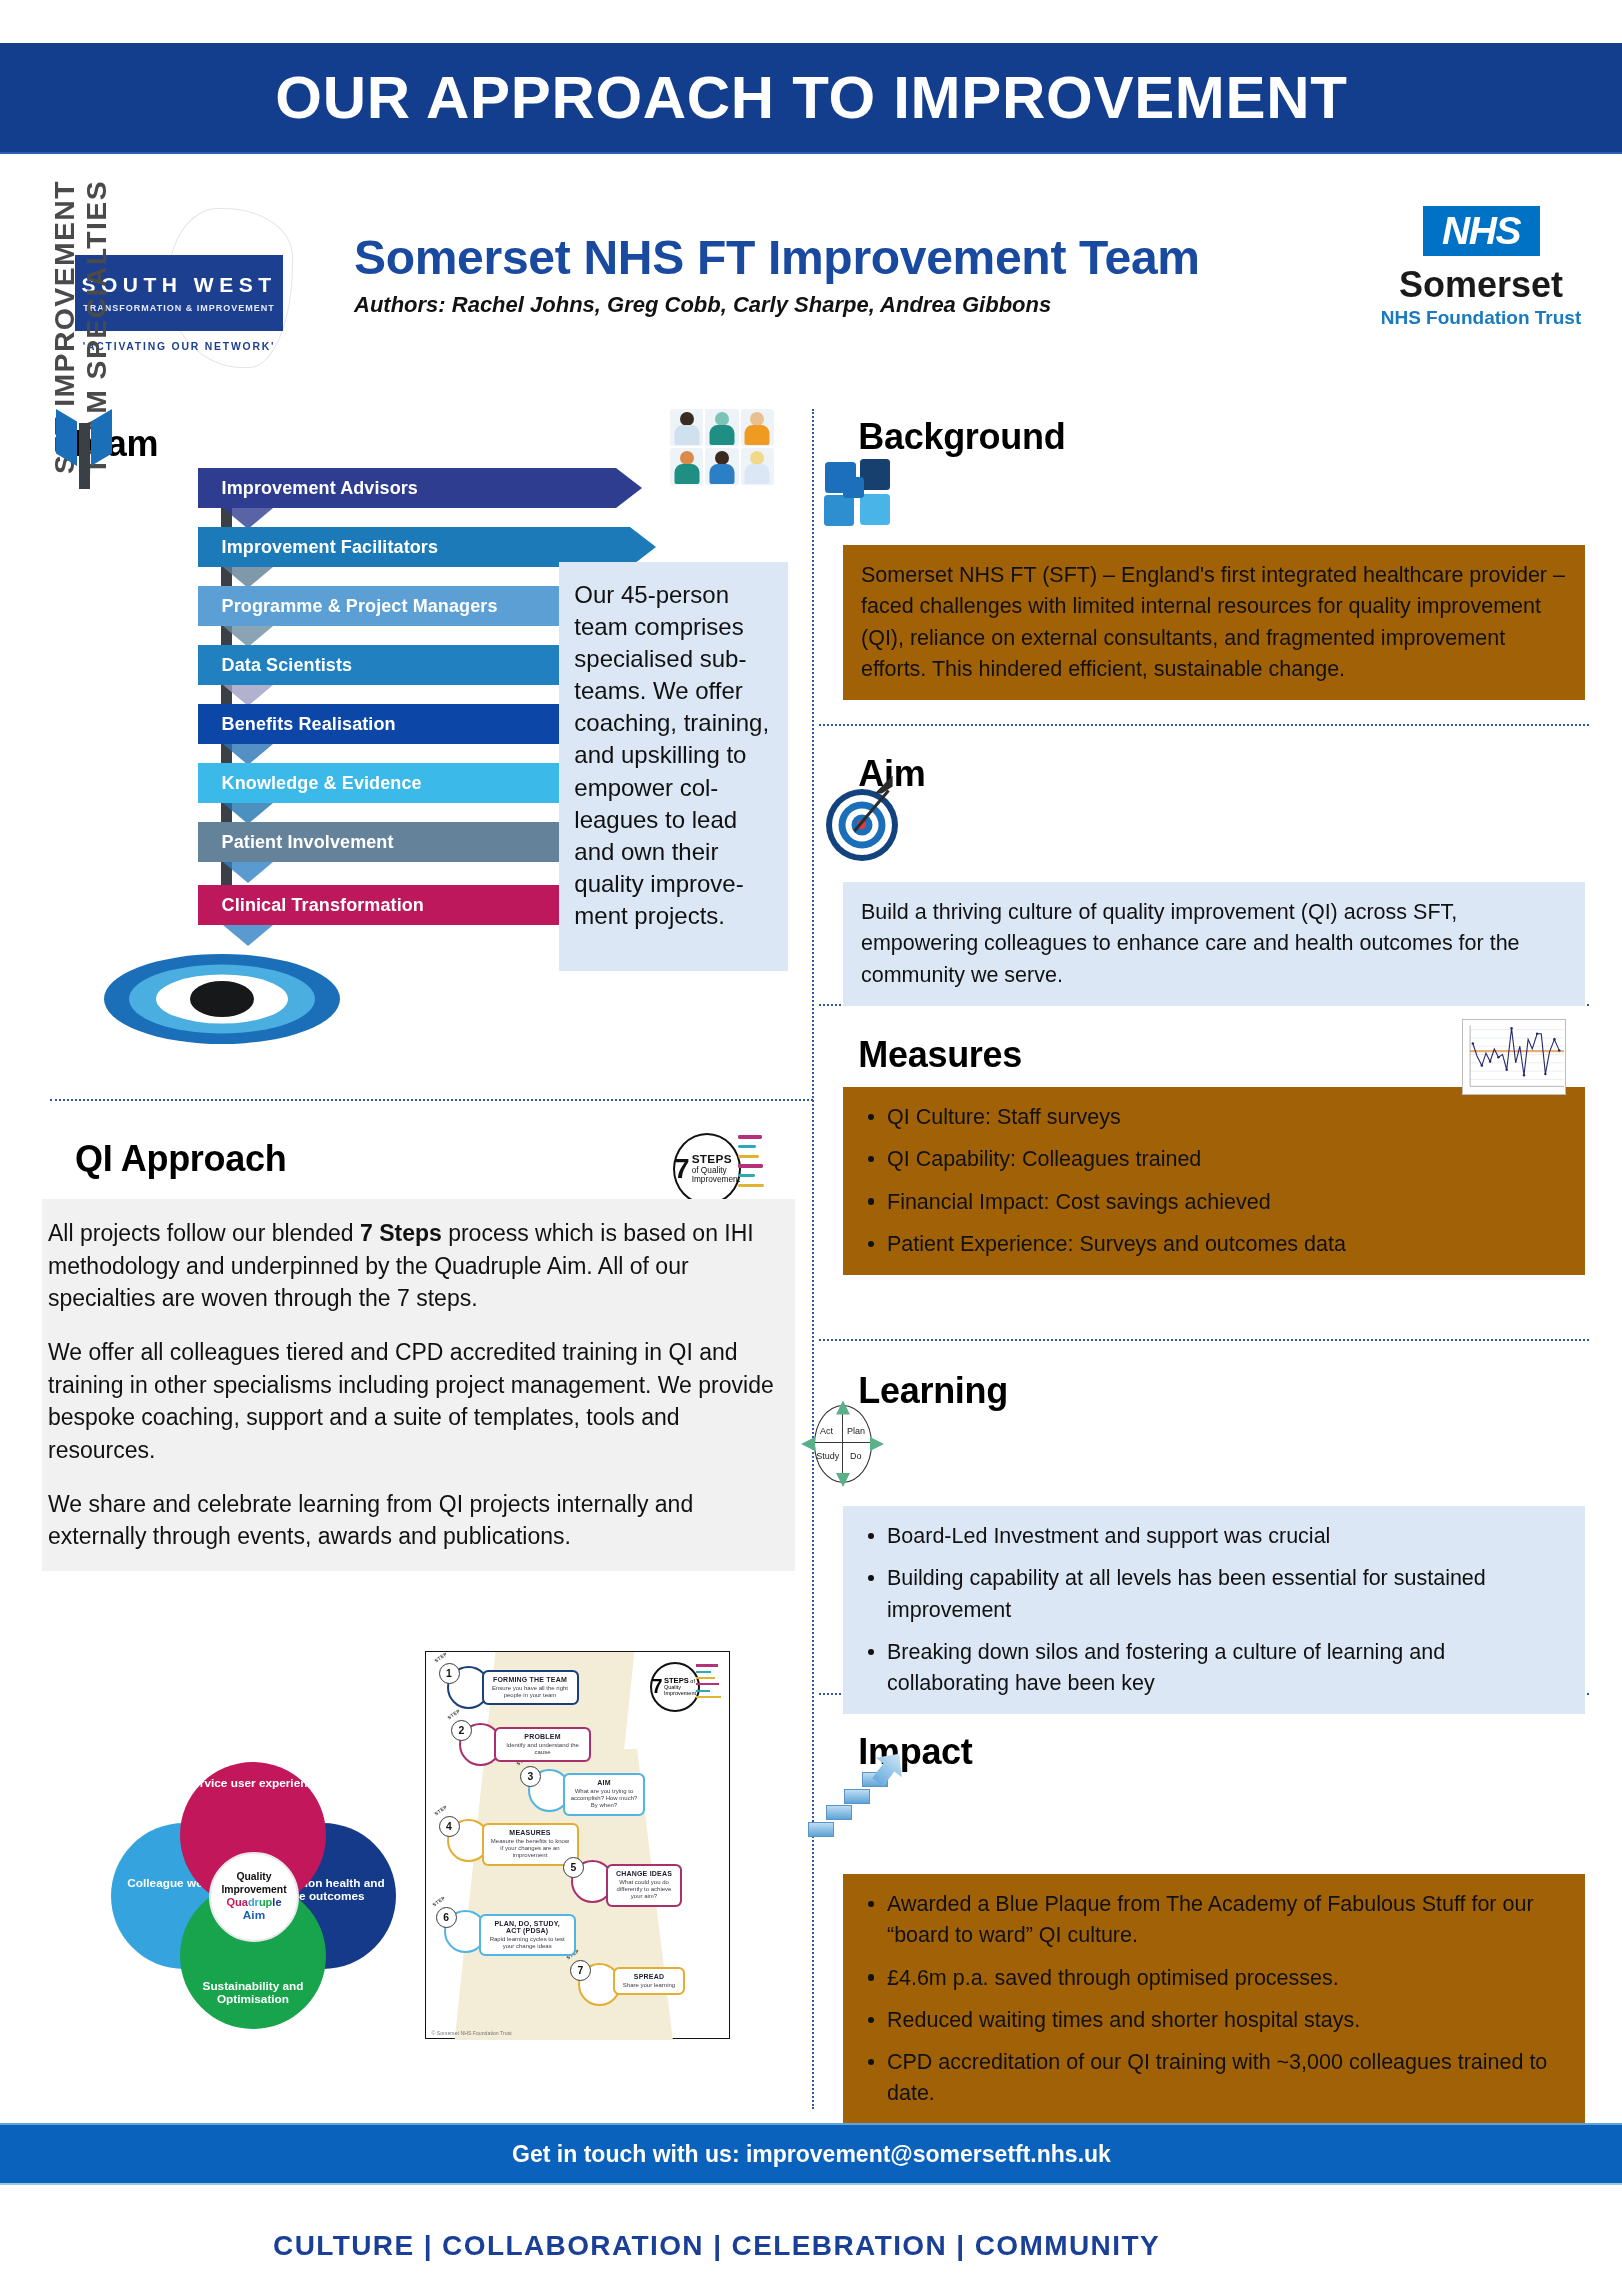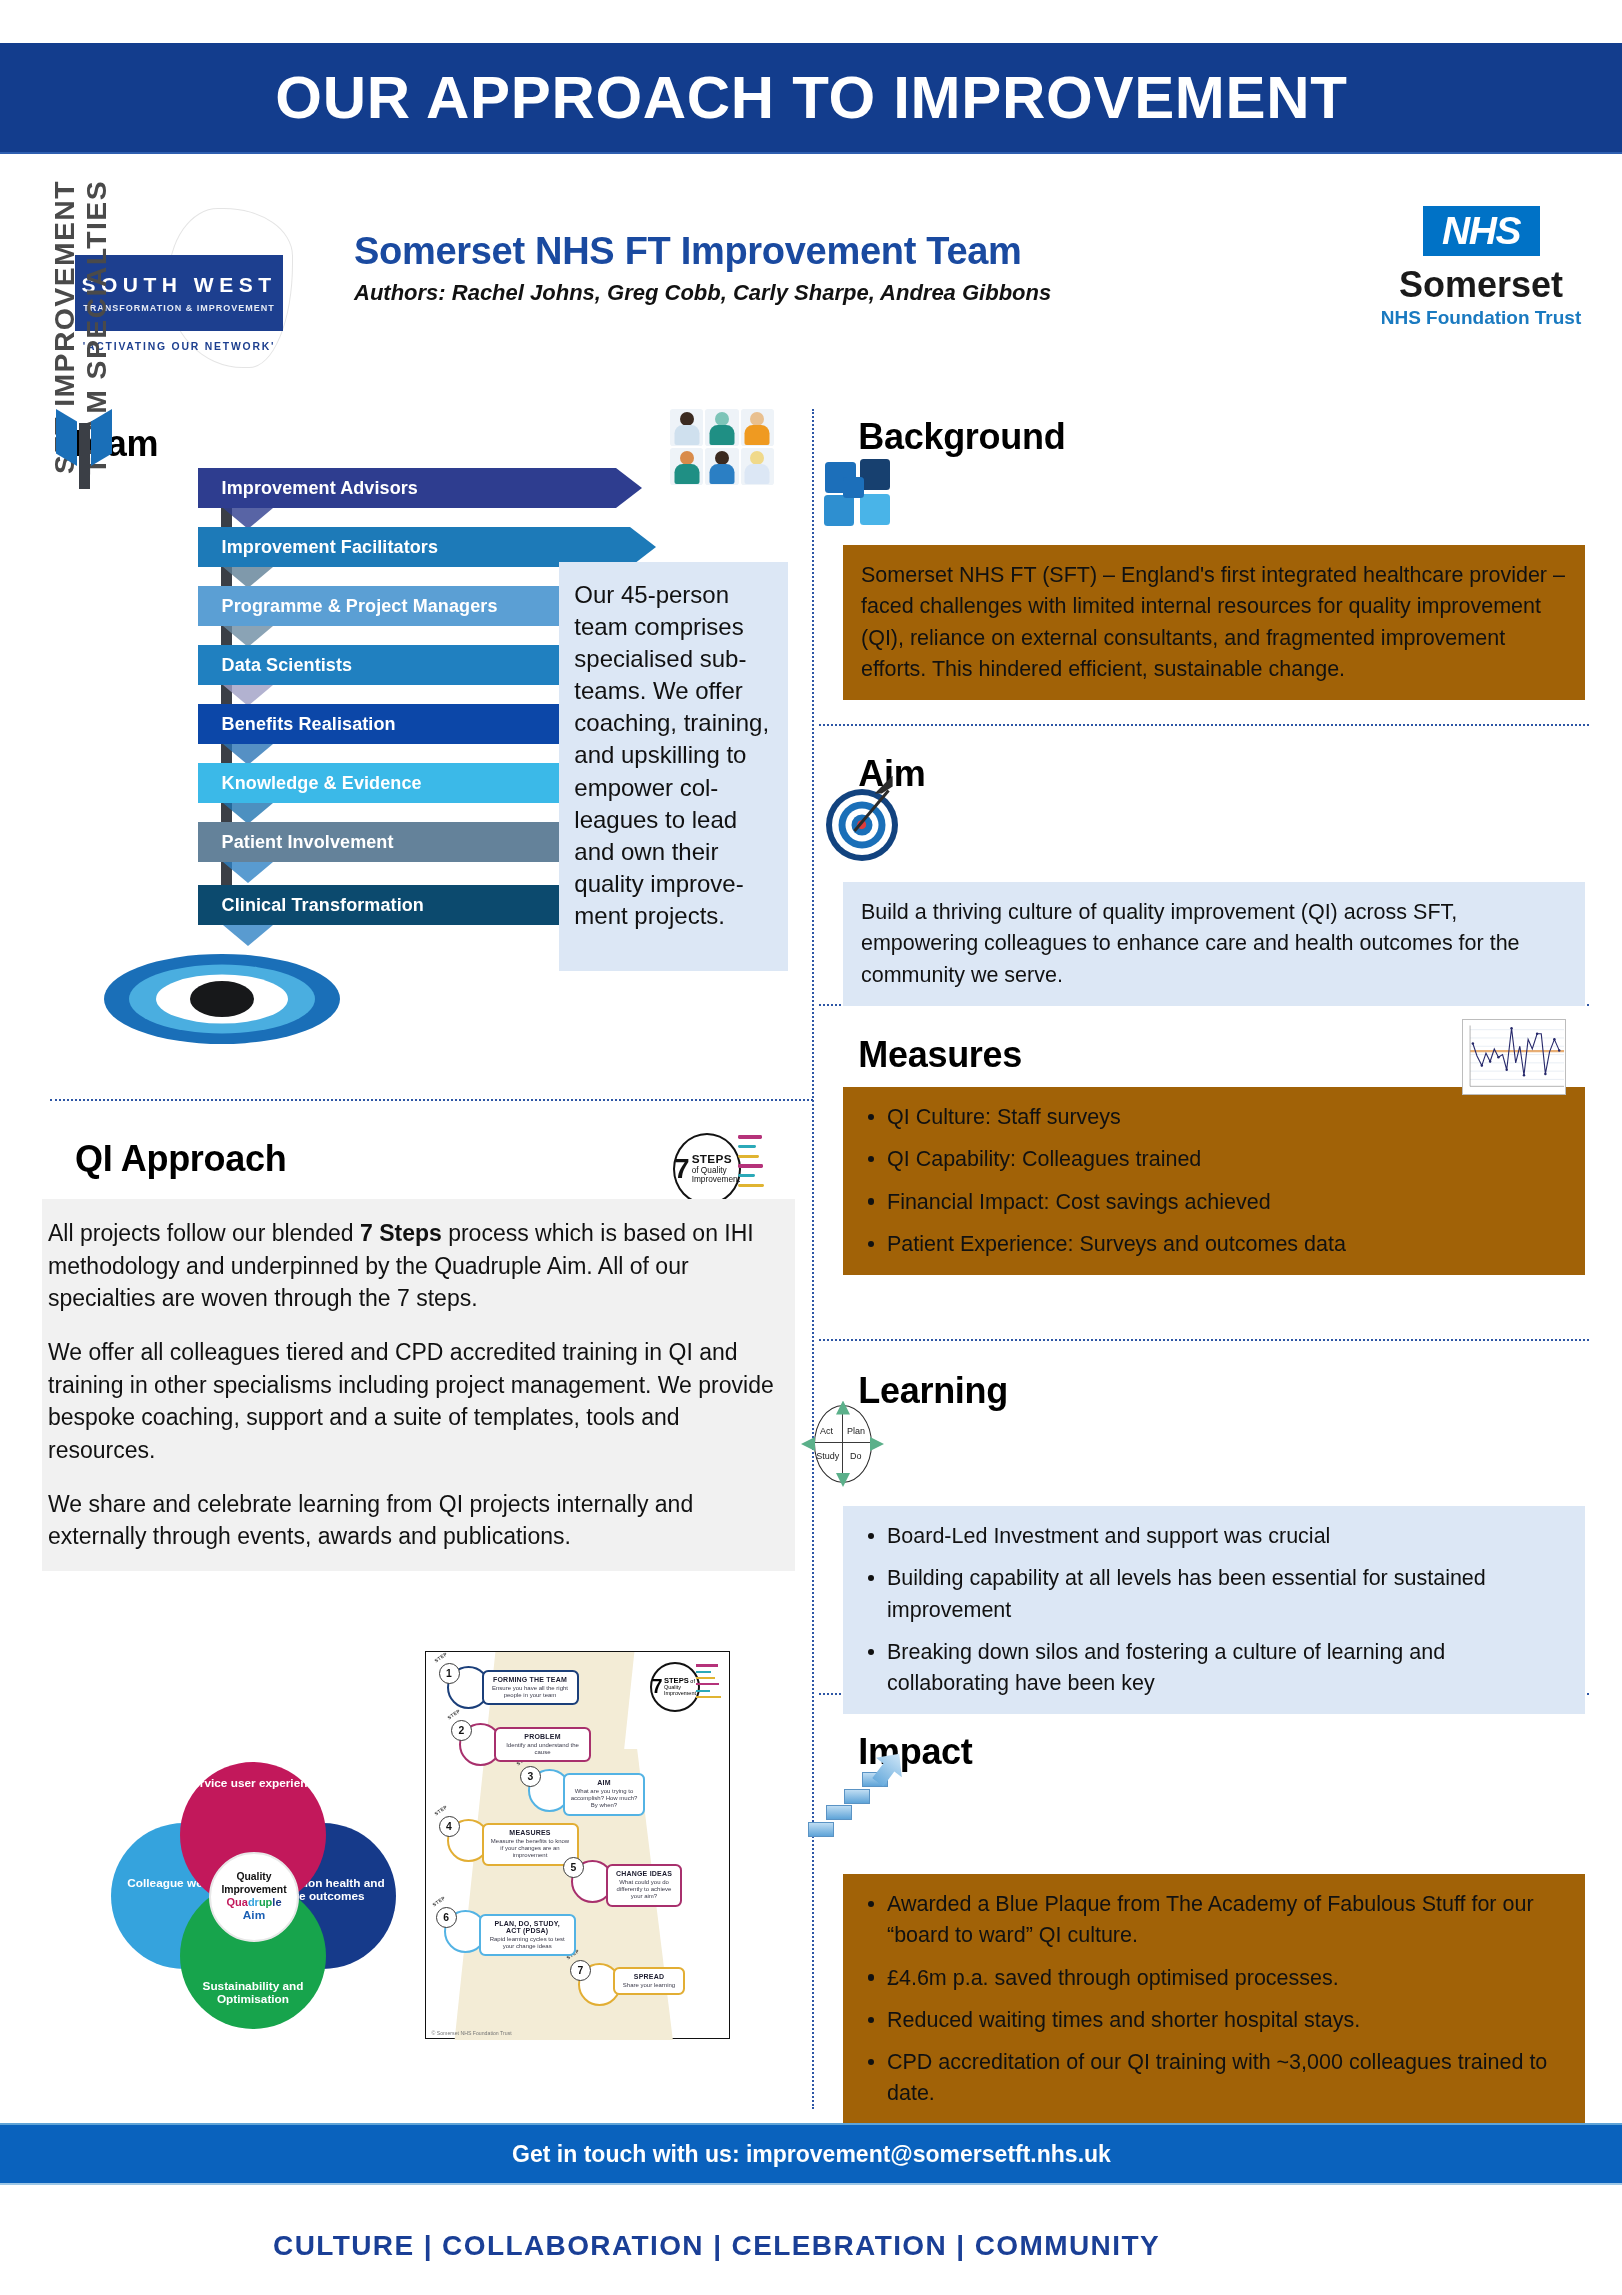--- a/index.html
+++ b/index.html
@@ -35,21 +35,21 @@
     position:absolute; left:11px; top:47px; width:208px; height:76px;
     background:#1d3f8f; display:flex; flex-direction:column;
     align-items:center; justify-content:center; gap:5.5px;
   }
   .sw-box .l1 { color:#fff; font-size:21px; font-weight:bold; letter-spacing:5.5px; }
   .sw-box .l2 { color:#e6ebf5; font-size:9px; font-weight:bold; letter-spacing:1px; }
   .sw-tag { position:absolute; left:11px; top:133px; width:208px; text-align:center;
     color:#1d3f8f; font-size:10.4px; font-weight:bold; letter-spacing:1.8px; }
 
   .head-title { position:absolute; left:354px; top:57px; }
-  .head-title h2 { color:#1a4aa0; font-size:38px; font-weight:bold; letter-spacing:-0.3px; }
+  .head-title h2 { color:#1a4aa0; font-size:48px; font-weight:bold; letter-spacing:-0.3px; }
   .head-title .authors { margin-top:7px; color:#121212; font-size:22px; font-style:italic; font-weight:600; }
 
   .nhs-logo { position:absolute; right:38px; top:33px; width:208px; text-align:center; }
   .nhs-blue-box {
     width:117px; height:50px; background:#0072c6; color:#fff;
     font-size:39px; font-weight:bold; letter-spacing:-1.4px; font-style:italic;
     display:flex; align-items:center; justify-content:center; margin:0 auto;
   }
   .nhs-somerset { color:#1a1a1a; font-size:36px; font-weight:bold; margin-top:8px; }
   .nhs-ft { color:#1a7ac0; font-size:19px; font-weight:bold; margin-top:1.4px; }
@@ -399,21 +399,21 @@
         </div>
 
       <div class="chev-wrap">
           <div class="chev" style="background:#64829a; clip-path:polygon(0 0,calc(100% - 26px) 0,100% 50%,calc(100% - 26px) 100%,0 100%); width:463px;">
         <span>Patient Involvement</span>
           </div>
         <span class="tick" style="top:40px; background:#2f82c4;"></span>
         </div>
 
       <div class="chev-wrap">
-          <div class="chev" style="background:#0c4a6e; clip-path:polygon(0 0,calc(100% - 26px) 0,100% 50%,calc(100% - 26px) 100%,0 100%); width:466px;margin-top:23px;">
+          <div class="chev" style="background:#be185d; clip-path:polygon(0 0,calc(100% - 26px) 0,100% 50%,calc(100% - 26px) 100%,0 100%); width:466px;margin-top:23px;">
         <span>Clinical Transformation</span>
           </div>
         <span class="tick" style="top:40px; background:#2f82c4;"></span>
         </div>
     </div>
 
     <div class="team-text">Our 45-person team comprises specialised sub-teams.  We offer coaching, training, and upskilling to empower col-leagues to lead and own their quality improve-ment projects.</div>
 
     <div class="target">
       <span class="r r1"></span>

